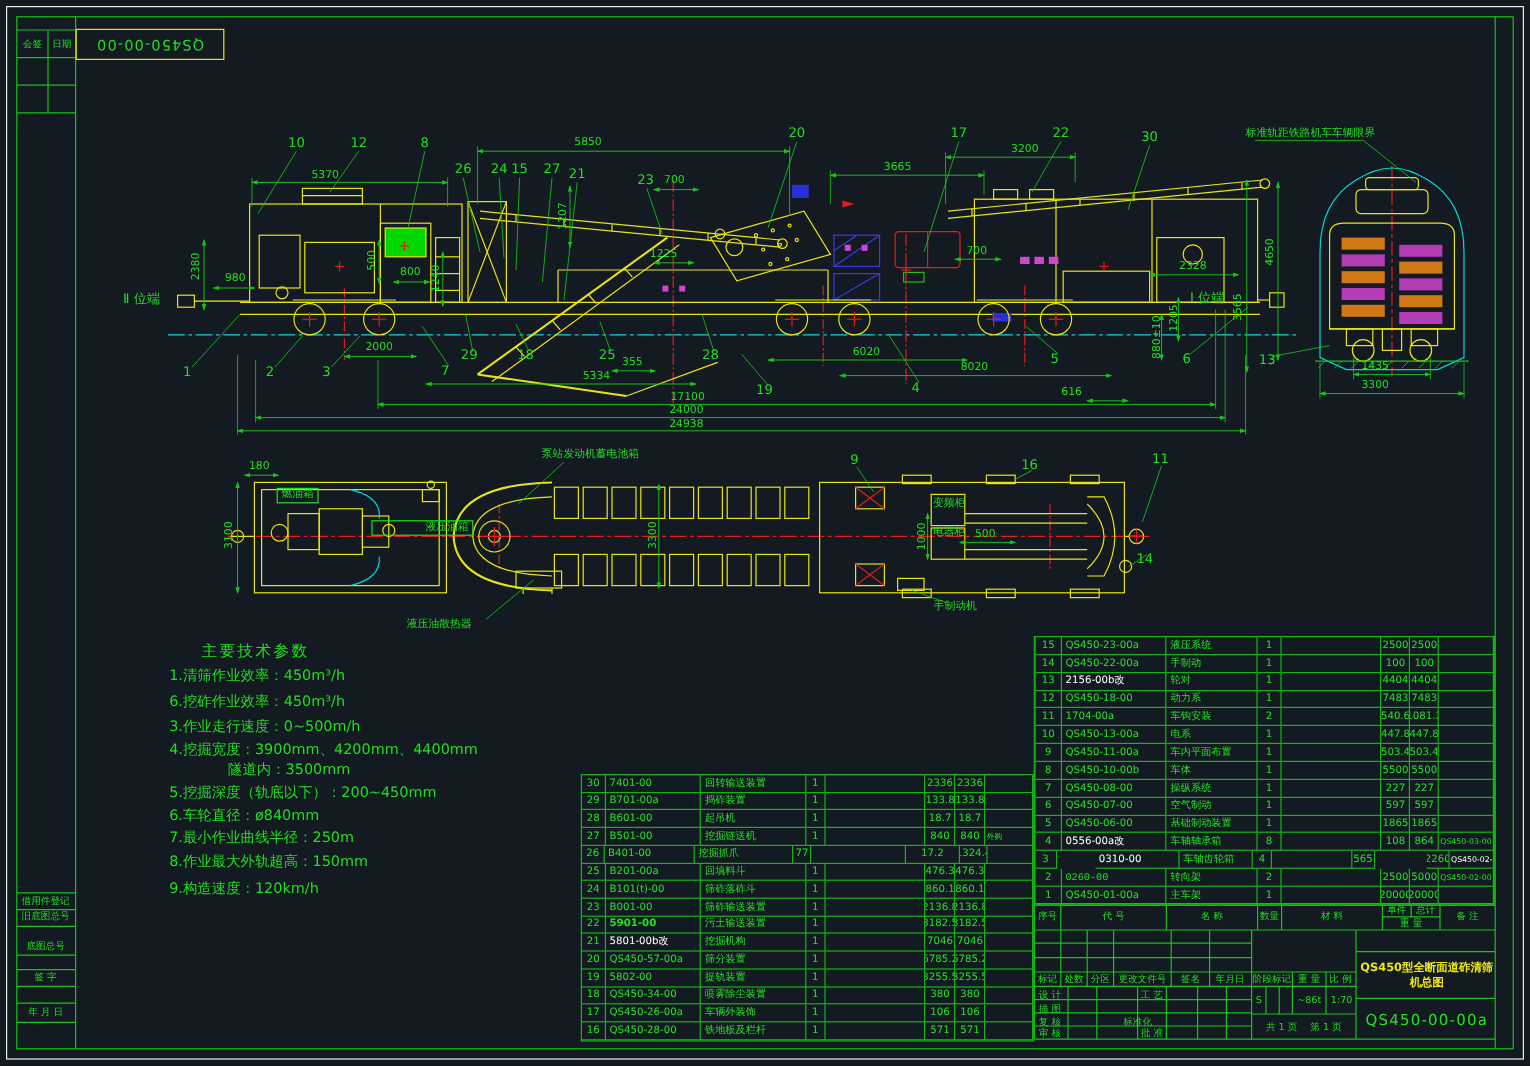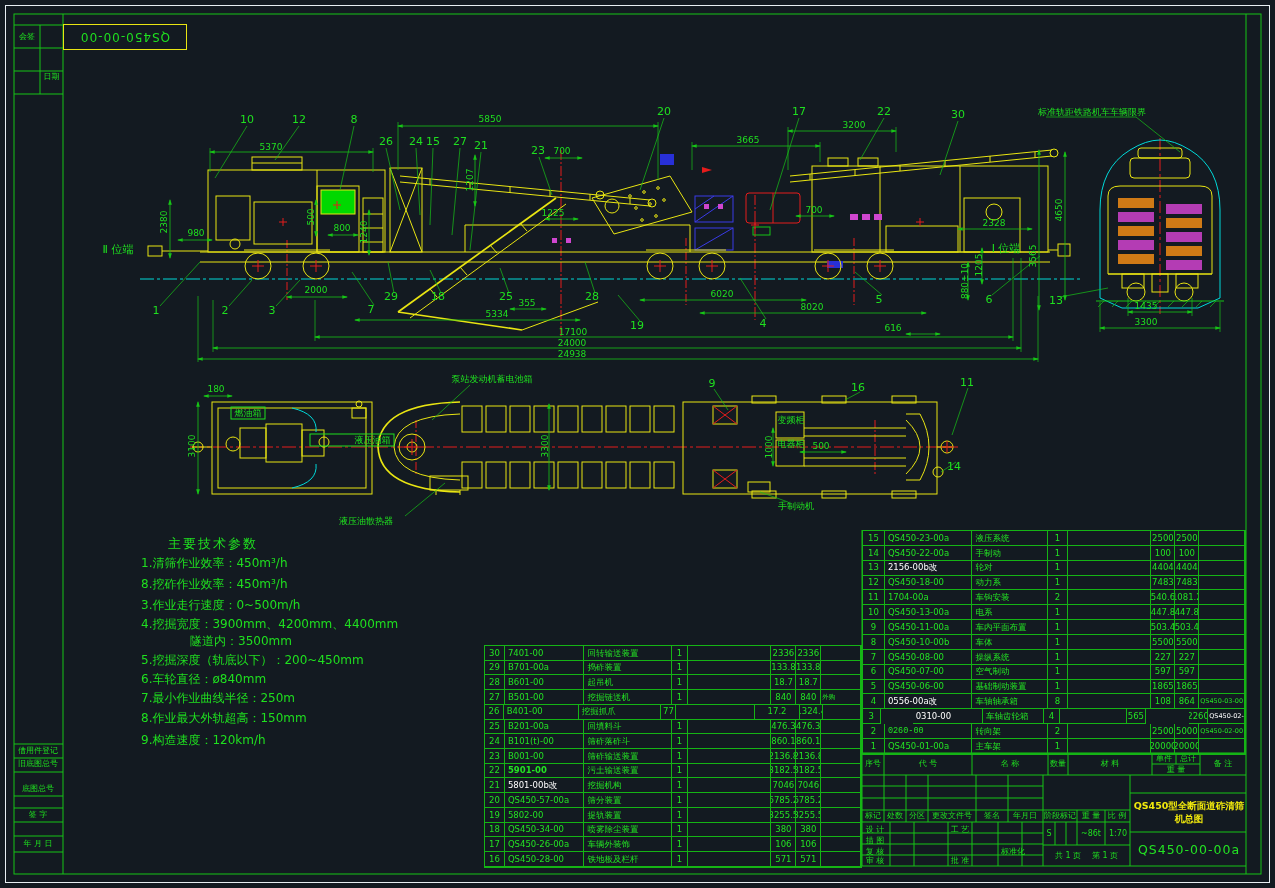--- a/index.html
+++ b/index.html
@@ -473,21 +473,21 @@
     <line x1="1043" y1="845" x2="1130" y2="845"></line>
     <line x1="1130" y1="793" x2="1246" y2="793"></line>
         <line x1="1130" y1="832" x2="1246" y2="832"></line>
     <line x1="862" y1="866" x2="1246" y2="866"></line>
   </g>
 </svg>
 
 <div class="tl-cell" style="left:14px;top:25px;width:26px;height:23px;">
       <span>会签</span>
     </div>
-<div class="tl-cell" style="left:40px;top:25px;width:23px;height:23px;margin-top:40px;">
+<div class="tl-cell" style="left:40px;top:25px;width:23px;height:23px;">
       <span>日期</span>
     </div>
 <div id="tl-code">QS450-00-00</div>
 
 <div id="labels">
       <span class="lb k-d" style="left: 271px; top: 147px;">5370</span>
       <span class="lb k-d" style="left: 196px; top: 233px;">980</span>
       <span class="lb k-d r90" style="left: 164px; top: 222px;">2380</span>
       <span class="lb k-d" style="left: 490px; top: 119px;">5850</span>
       <span class="lb k-d" style="left: 562px; top: 151px;">700</span>
@@ -569,21 +569,21 @@
       <span class="lb k-tb" style="left: 895px; top: 816px;">处数</span>
       <span class="lb k-tb" style="left: 917px; top: 816px;">分区</span>
       <span class="lb k-tb" style="left: 952px; top: 816px;">更改文件号</span>
       <span class="lb k-tb" style="left: 992px; top: 816px;">签名</span>
       <span class="lb k-tb" style="left: 1025px; top: 816px;">年月日</span>
       <span class="lb k-tb" style="left: 875px; top: 830px;">设 计</span>
       <span class="lb k-tb" style="left: 875px; top: 841px;">描 图</span>
       <span class="lb k-tb" style="left: 875px; top: 852px;">复 核</span>
       <span class="lb k-tb" style="left: 875px; top: 861px;">审 核</span>
       <span class="lb k-tb" style="left: 960px; top: 830px;">工 艺</span>
-      <span class="lb k-tb" style="left: 1013px; top: 852px;">标准化</span>
+      <span class="lb k-tb" style="left: 948px; top: 852px;">标准化</span>
       <span class="lb k-tb" style="left: 960px; top: 861px;">批 准</span>
       <span class="lb k-tb" style="left: 1060px; top: 816px;">阶段标记</span>
       <span class="lb k-tb" style="left: 1091px; top: 816px;">重 量</span>
       <span class="lb k-tb" style="left: 1117px; top: 816px;">比 例</span>
       <span class="lb k-tb" style="left: 1049px; top: 834px;">S</span>
       <span class="lb k-tb" style="left: 1091px; top: 834px;">~86t</span>
       <span class="lb k-tb" style="left: 1118px; top: 834px;">1:70</span>
       <span class="lb k-tb" style="left: 1068px; top: 856px;">共 1 页</span>
       <span class="lb k-tb" style="left: 1105px; top: 856px;">第 1 页</span>
       <span class="lb k-tb" style="left: 873px; top: 764px;">序号</span>
@@ -593,21 +593,21 @@
       <span class="lb k-tb" style="left: 1110px; top: 764px;">材  料</span>
       <span class="lb k-tb" style="left: 1164px; top: 759px;">单件</span>
       <span class="lb k-tb" style="left: 1188px; top: 759px;">总计</span>
       <span class="lb k-tb" style="left: 1176px; top: 770px;">重  量</span>
       <span class="lb k-tb" style="left: 1223px; top: 764px;">备  注</span>
     </div>
 
 <div id="tech">
       <span class="lb k-tt" style="left: 213px; top: 543px;">主要技术参数</span>
       <span class="lb k-t" style="left: 141px; top: 563px;">1.清筛作业效率：450m³/h</span>
-      <span class="lb k-t" style="left: 141px; top: 584px;">8.挖砟作业效率：450m³/h</span>
+      <span class="lb k-t" style="left: 141px; top: 584px;">6.挖砟作业效率：450m³/h</span>
       <span class="lb k-t" style="left: 141px; top: 605px;">3.作业走行速度：0~500m/h</span>
       <span class="lb k-t" style="left: 141px; top: 624px;">4.挖掘宽度：3900mm、4200mm、4400mm</span>
       <span class="lb k-t" style="left: 190px; top: 641px;">隧道内：3500mm</span>
       <span class="lb k-t" style="left: 141px; top: 660px;">5.挖掘深度（轨底以下）：200~450mm</span>
       <span class="lb k-t" style="left: 141px; top: 679px;">6.车轮直径：ø840mm</span>
       <span class="lb k-t" style="left: 141px; top: 698px;">7.最小作业曲线半径：250m</span>
       <span class="lb k-t" style="left: 141px; top: 718px;">8.作业最大外轨超高：150mm</span>
       <span class="lb k-t" style="left: 141px; top: 740px;">9.构造速度：120km/h</span>
     </div>
 

